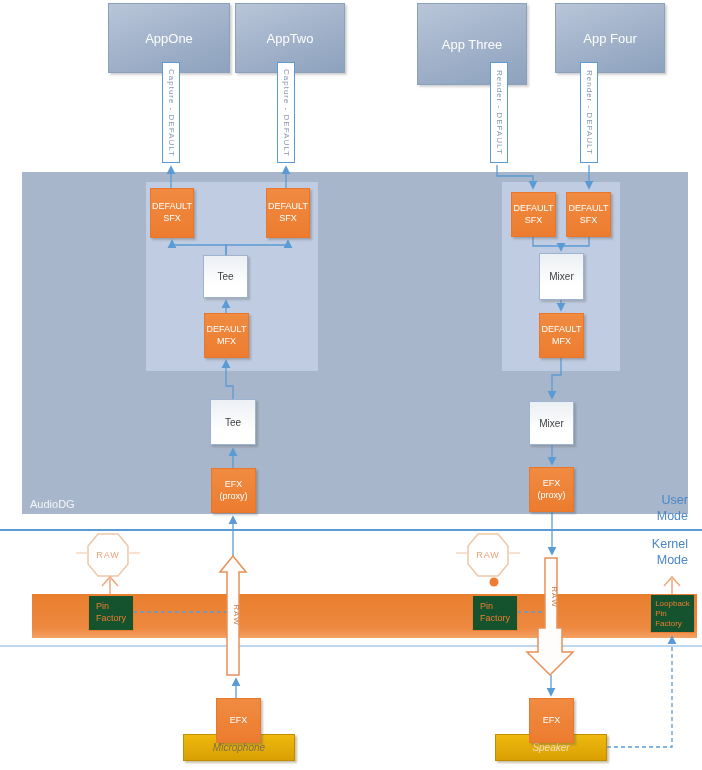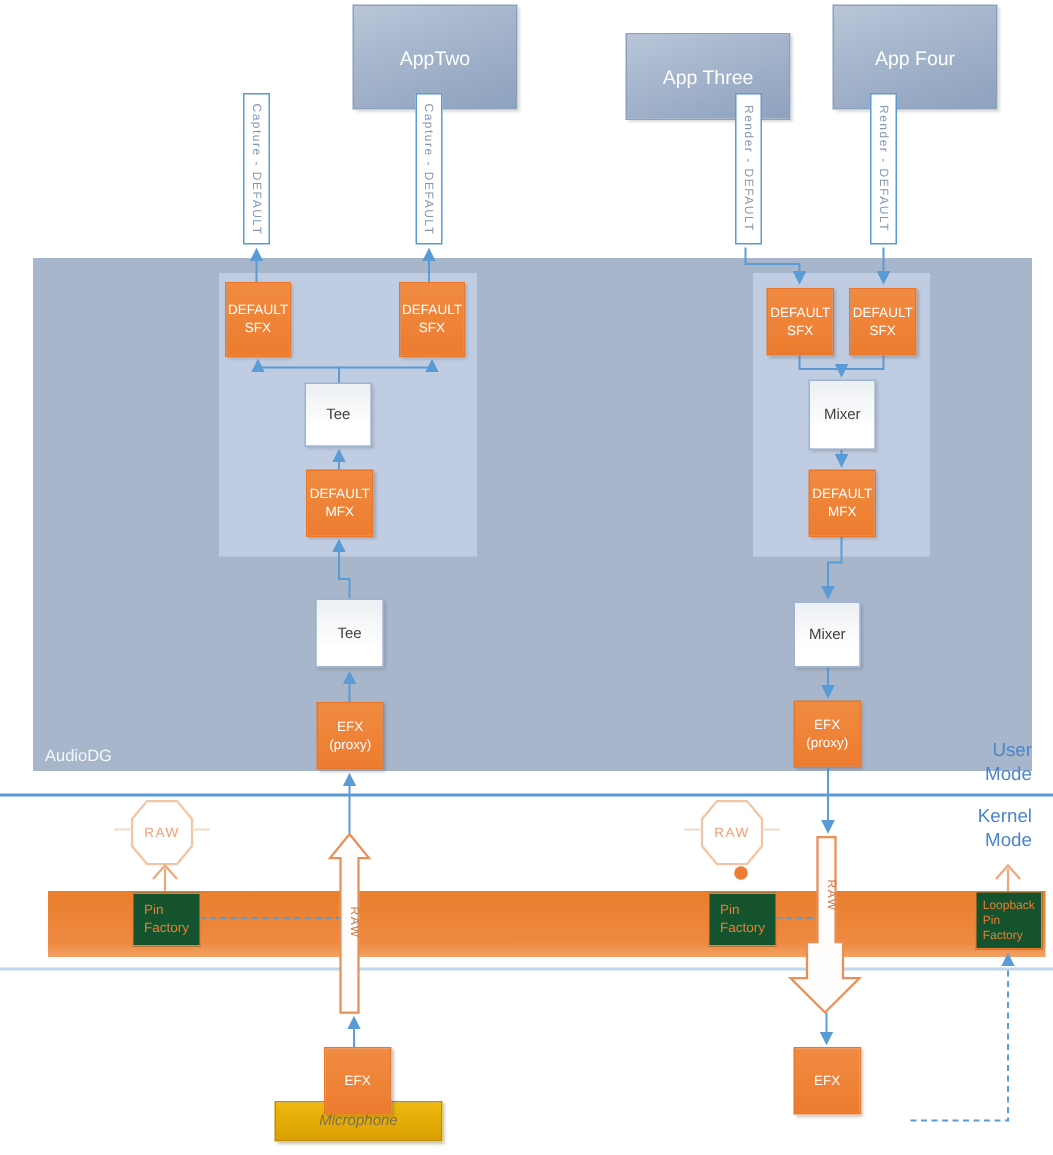--- a/index.html
+++ b/index.html
@@ -42,20 +42,23 @@
 <div class="stage">
 
   <div class="abs bigbox" style="left:22px;top:172px;width:666px;height:342px;"></div>
   <div class="abs panel" style="left:146px;top:182px;width:172px;height:189px;"></div>
   <div class="abs panel" style="left:502px;top:182px;width:118px;height:189px;"></div>
   <div class="abs" style="left:0;top:529px;width:702px;height:2px;background:#5B9BD5;"></div>
   <div class="abs" style="left:0;top:645px;width:702px;height:2px;background:#BDD7EE;"></div>
   <div class="abs" style="left:32px;top:594px;width:665px;height:44px;background:linear-gradient(180deg,#E97E2D 0%,#ED8940 78%,#F3A265 100%);"></div>
   <div class="abs goldbox" style="left:183px;top:734px;width:112px;height:27px;">
     <span class="miclabel">Microphone</span>
+  </div>
+  <div class="abs goldbox" style="left:495px;top:734px;width:112px;height:27px;">
+    <span class="spklabel">Speaker</span>
   </div>
 
   <svg width="702" height="770" viewBox="0 0 702 770">
     <defs>
       <marker id="mb" viewBox="0 0 10 10" refX="8" refY="5" markerWidth="7" markerHeight="7" orient="auto-start-reverse">
         <path d="M0 0 L10 5 L0 10 z" fill="#5B9BD5"></path>
       </marker>
     </defs>
 
     <g stroke="#5B9BD5" stroke-width="1.3" fill="none">
@@ -104,24 +107,27 @@
     </g>
 
     <g>
       <path d="M233,556 L246,572 L239,572 L239,675 L227,675 L227,572 L220,572 Z" fill="#FFFDFB" stroke="#E89058" stroke-width="1.5"></path>
       <text x="234" y="615" transform="rotate(90 234 615)" text-anchor="middle" font-size="8" letter-spacing="1" fill="#C97A45" font-family="Liberation Sans, sans-serif">RAW</text>
       <path d="M545,558 L557,558 L557,628 L562,628 L562,652 L573,652 L550,675 L527,652 L538,652 L538,628 L545,628 Z" fill="#FFFDFB" stroke="#E89058" stroke-width="1.5"></path>
       <text x="552" y="597" transform="rotate(90 552 597)" text-anchor="middle" font-size="8" letter-spacing="1" fill="#C97A45" font-family="Liberation Sans, sans-serif">RAW</text>
     </g>
   </svg>
 
+  <div class="abs app" style="left:108px;top:3px;width:122px;height:70px;">
+    <span>AppOne</span>
+  </div>
   <div class="abs app" style="left:235px;top:3px;width:110px;height:70px;">
     <span>AppTwo</span>
   </div>
-  <div class="abs app" style="left:417px;top:3px;width:110px;height:58px;margin-top:19px;">
+  <div class="abs app" style="left:417px;top:3px;width:110px;height:82px;">
     <span>App Three</span>
   </div>
   <div class="abs app" style="left:535px;top:3px;width:110px;height:70px;margin-left:20px;">
     <span>App Four</span>
   </div>
 
   <div class="abs pipe" style="left:162px;top:62px;width:18px;height:101px;">Capture - DEFAULT</div>
   <div class="abs pipe" style="left:277px;top:62px;width:18px;height:101px;">Capture - DEFAULT</div>
   <div class="abs pipe" style="left:490px;top:62px;width:18px;height:101px;">Render - DEFAULT</div>
   <div class="abs pipe" style="left:580px;top:62px;width:18px;height:101px;">Render - DEFAULT</div>

